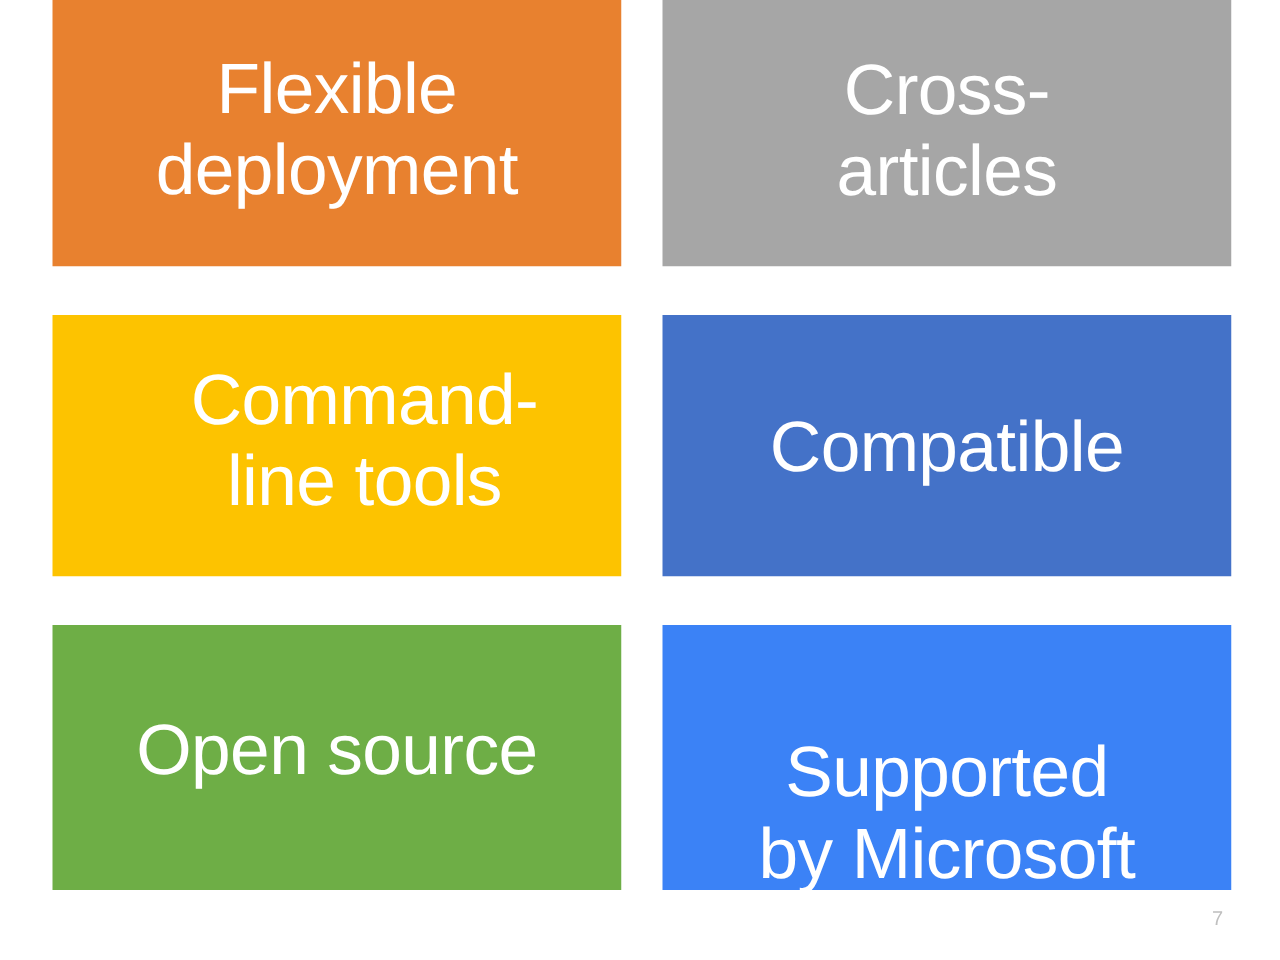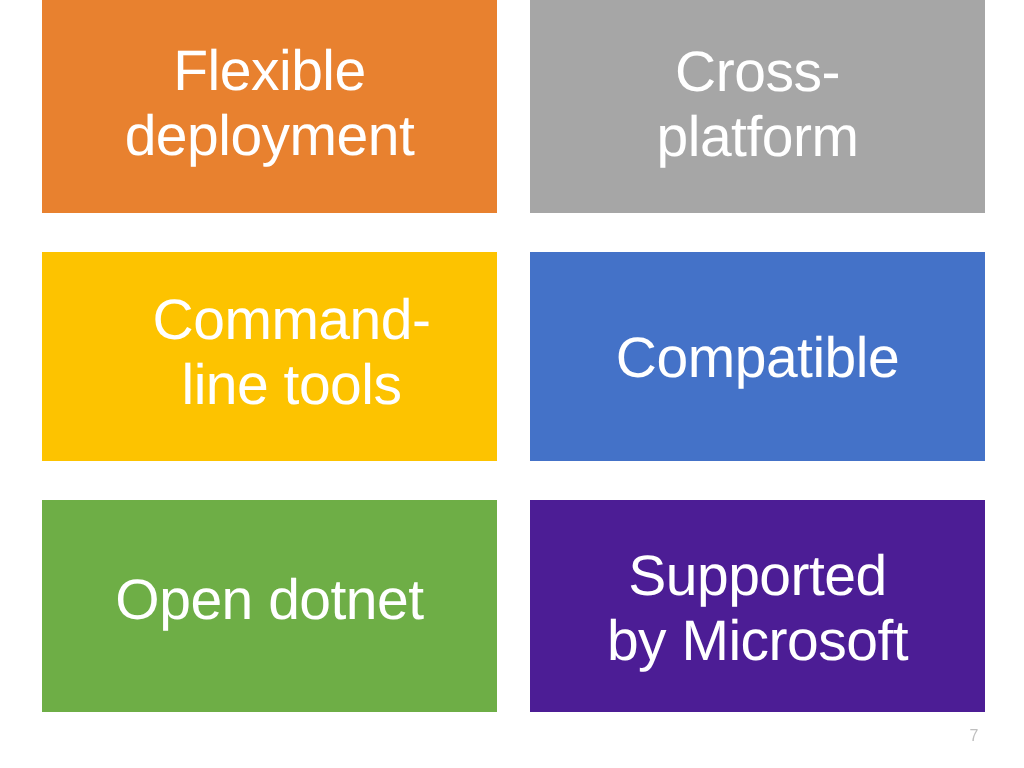--- a/index.html
+++ b/index.html
@@ -95,37 +95,37 @@
 
 <div id="slide" style="background: rgb(255, 255, 255);">
 
   <div class="tile" id="tile-flexible-deployment" style="background: rgb(232, 129, 47);">
     <div class="tile-label" style="color: rgb(255, 255, 255);">Flexible
 deployment</div>
   </div>
 
   <div class="tile" id="tile-cross-platform" style="background: rgb(166, 166, 166);">
     <div class="tile-label" style="color: rgb(255, 255, 255);">Cross-
-platform</div>
+articles</div>
   </div>
 
   <div class="tile" id="tile-command-line-tools" style="background: rgb(253, 195, 0);">
     <div class="tile-label" style="color: rgb(255, 255, 255);">Command-
 line tools</div>
   </div>
 
   <div class="tile" id="tile-compatible" style="background: rgb(68, 114, 200);">
     <div class="tile-label" style="color: rgb(255, 255, 255); text-align: center;">Compatible</div>
   </div>
 
   <div class="tile" id="tile-open-source" style="background: rgb(110, 174, 70);">
-    <div class="tile-label" style="color: rgb(255, 255, 255);">Open dotnet</div>
+    <div class="tile-label" style="color: rgb(255, 255, 255);">Open source</div>
   </div>
 
-  <div class="tile" id="tile-supported-by-microsoft" style="background: #4c1d95;">
+  <div class="tile" id="tile-supported-by-microsoft" style="background: #3b82f6; align-items: flex-end;">
     <div class="tile-label" style="color: rgb(255, 255, 255);">Supported
 by Microsoft</div>
   </div>
 
   <div id="footer">
     <div id="footer-page-number" style="color: rgb(191, 191, 191);">7</div>
   </div>
 
 </div>
 

